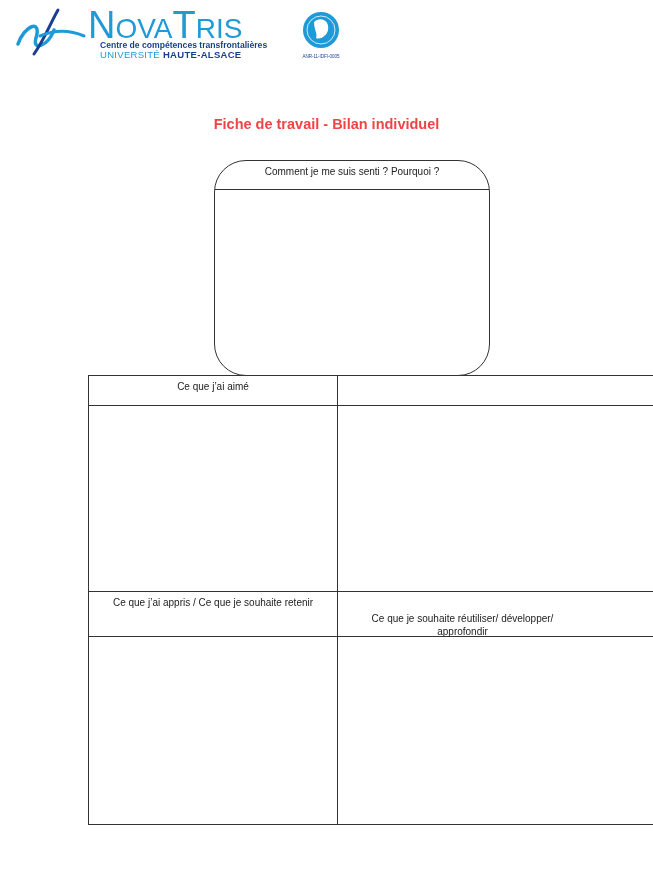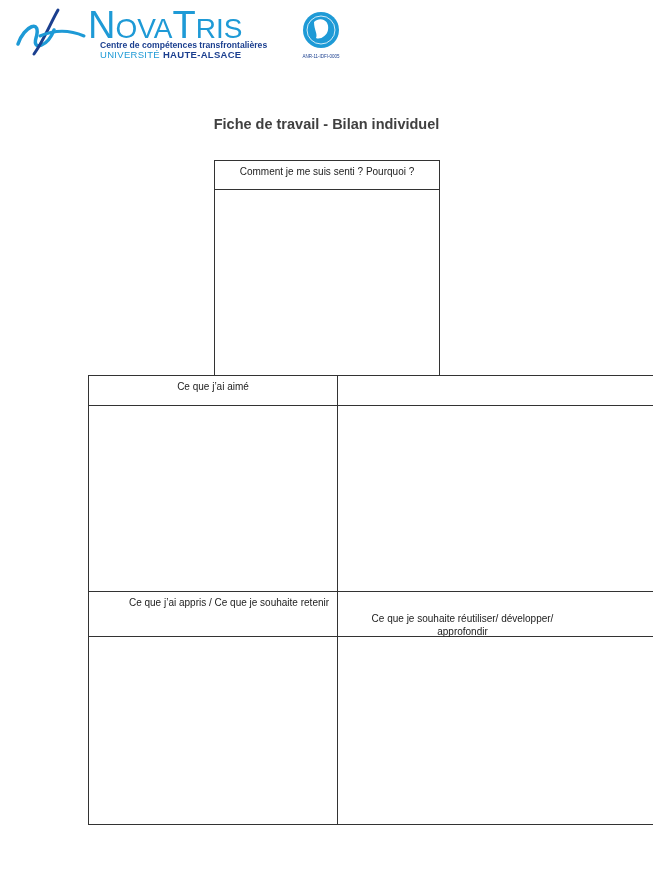--- a/index.html
+++ b/index.html
@@ -1,19 +1,19 @@
 <!DOCTYPE html>
 <html><head>
 <meta charset="utf-8">
 <style>
   html,body{margin:0;padding:0;background:#fff;}
   body{width:653px;height:881px;position:relative;overflow:hidden;font-family:"DejaVu Sans","Liberation Sans",sans-serif;color:#222;}
   .logo{position:absolute;left:14px;top:0;width:340px;height:62px;}
   .logo svg{display:block;}
-  .title{position:absolute;left:0;width:653px;top:116px;text-align:center;font-family:"Liberation Sans",sans-serif;font-weight:bold;font-size:14.5px;color:#404040;}
+  .title{position:absolute;left:0;width:653px;top:116px;text-align:center;font-family:"Liberation Sans",sans-serif;font-weight:bold;font-size:14.5px;color:#ef4444;}
   .box{position:absolute;border:1px solid #333;box-sizing:border-box;background:#fff;}
   .hdr{position:absolute;left:0;right:0;top:0;border-bottom:1px solid #333;box-sizing:border-box;text-align:center;font-family:"Liberation Sans",sans-serif;font-size:10px;color:#222;line-height:13px;padding-top:4px;}
   .body-area{position:absolute;left:0;right:0;bottom:0;}
   .vline{position:absolute;width:1px;background:#333;}
   .hline{position:absolute;height:1px;background:#333;}
   .cell-h{position:absolute;text-align:center;font-family:"Liberation Sans",sans-serif;font-size:10px;line-height:13px;color:#222;box-sizing:border-box;padding:4px 6px 0 6px;}
   .cell-b{position:absolute;}
 </style>
 </head>
 <body>
@@ -36,36 +36,36 @@
       <circle cx="307" cy="30" r="18" fill="#1e9ad6"></circle>
       <circle cx="307" cy="30" r="14" fill="none" stroke="#fff" stroke-width="0.8"></circle>
       <path d="M300 22 C306 16, 316 20, 314 30 C313 36, 306 40, 302 38 C304 34, 300 30, 300 22 Z" fill="#fff"></path>
       <text x="307" y="58" text-anchor="middle" font-family="Liberation Sans, sans-serif" font-size="4.5" fill="#1b3f8f">ANR-11-IDFI-0005</text>
     </g>
   </svg>
 </div>
 
 <div class="title">Fiche de travail - Bilan individuel</div>
 
-<div class="box" style="left:214px;top:160px;width:226px;height:216px;">
+<div class="box" style="left:214px;top:160px;width:276px;height:216px;border-radius:32px;">
   <div class="hdr" style="height:29px;">Comment je me suis senti ? Pourquoi ?</div>
   <div class="body-area" style="top:29px;"></div>
 </div>
 
 <div class="box" style="left:88px;top:375px;width:576px;height:450px;">
 
   <div class="vline" style="left:248px;top:0;bottom:0;"></div>
 
   <div class="hline" style="left:0;right:0;top:29px;"></div>
   <div class="hline" style="left:0;right:0;top:215px;"></div>
   <div class="hline" style="left:0;right:0;top:260px;"></div>
 
   <div class="cell-h" style="left:0;top:0;width:248px;height:29px;">Ce que j’ai aimé</div>
 
   <div class="cell-b" style="left:0;top:30px;width:248px;height:185px;"></div>
   <div class="cell-b" style="left:249px;top:30px;width:249px;height:185px;"></div>
 
-  <div class="cell-h" style="left:16px;top:216px;width:248px;height:44px;">Ce que j’ai appris / Ce que je souhaite retenir</div>
+  <div class="cell-h" style="left:0;top:216px;width:248px;height:44px;">Ce que j’ai appris / Ce que je souhaite retenir</div>
   <div class="cell-h" style="left:249px;top:232px;width:249px;height:44px;padding-left:18px;padding-right:18px;">Ce que je souhaite réutiliser/ développer/ approfondir</div>
 
   <div class="cell-b" style="left:0;top:261px;width:248px;height:187px;"></div>
   <div class="cell-b" style="left:249px;top:261px;width:249px;height:187px;"></div>
 </div>
 
 </body></html>

